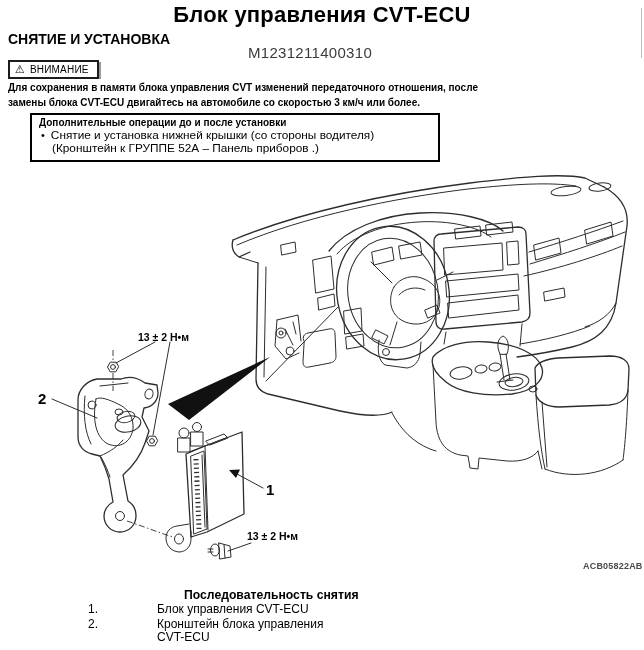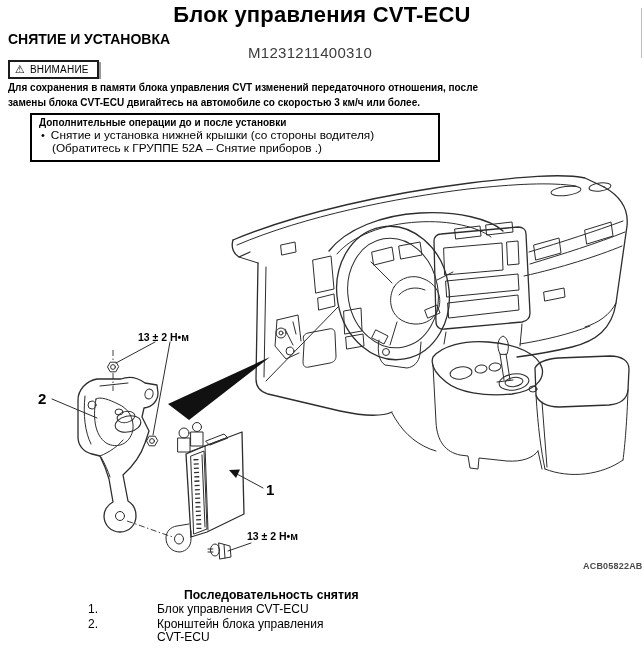--- a/index.html
+++ b/index.html
@@ -53,21 +53,21 @@
   <div>Для сохранения в памяти блока управления CVT изменений передаточного отношения, после</div>
   <div>замены блока CVT-ECU двигайтесь на автомобиле со скоростью 3 км/ч или более.</div>
 </div>
 
 <div class="abs prepost">
   <div class="pp-title">Дополнительные операции до и после установки</div>
   <div class="pp-row">
     <span class="pp-bullet">•</span>
     <span>Снятие и установка нижней крышки (со стороны водителя)</span>
   </div>
-  <div class="pp-cont">(Обратитесь к ГРУППЕ 52А – Снятие приборов .)</div>
+  <div class="pp-cont">(Кронштейн к ГРУППЕ 52А – Панель приборов .)</div>
 </div>
 
 <svg class="diagram" width="644" height="650" viewBox="0 0 644 650" aria-hidden="true">
 
   <g>
 
     <path class="art2" d="M233,240 C300,212 390,193 470,183 C520,177 562,173 585,178 L604,187"></path>
     <path class="art" d="M237,245 C305,216 395,198 468,189 C515,184 550,182 576,186"></path>
     <path class="art2" d="M604,187 C620,196 629,208 627,226 L616,303 C612,329 596,341 572,347 C551,352 532,355 517,357"></path>
     <ellipse class="art" cx="566" cy="191" rx="15" ry="4.5" transform="rotate(-7 566 191)"></ellipse>

